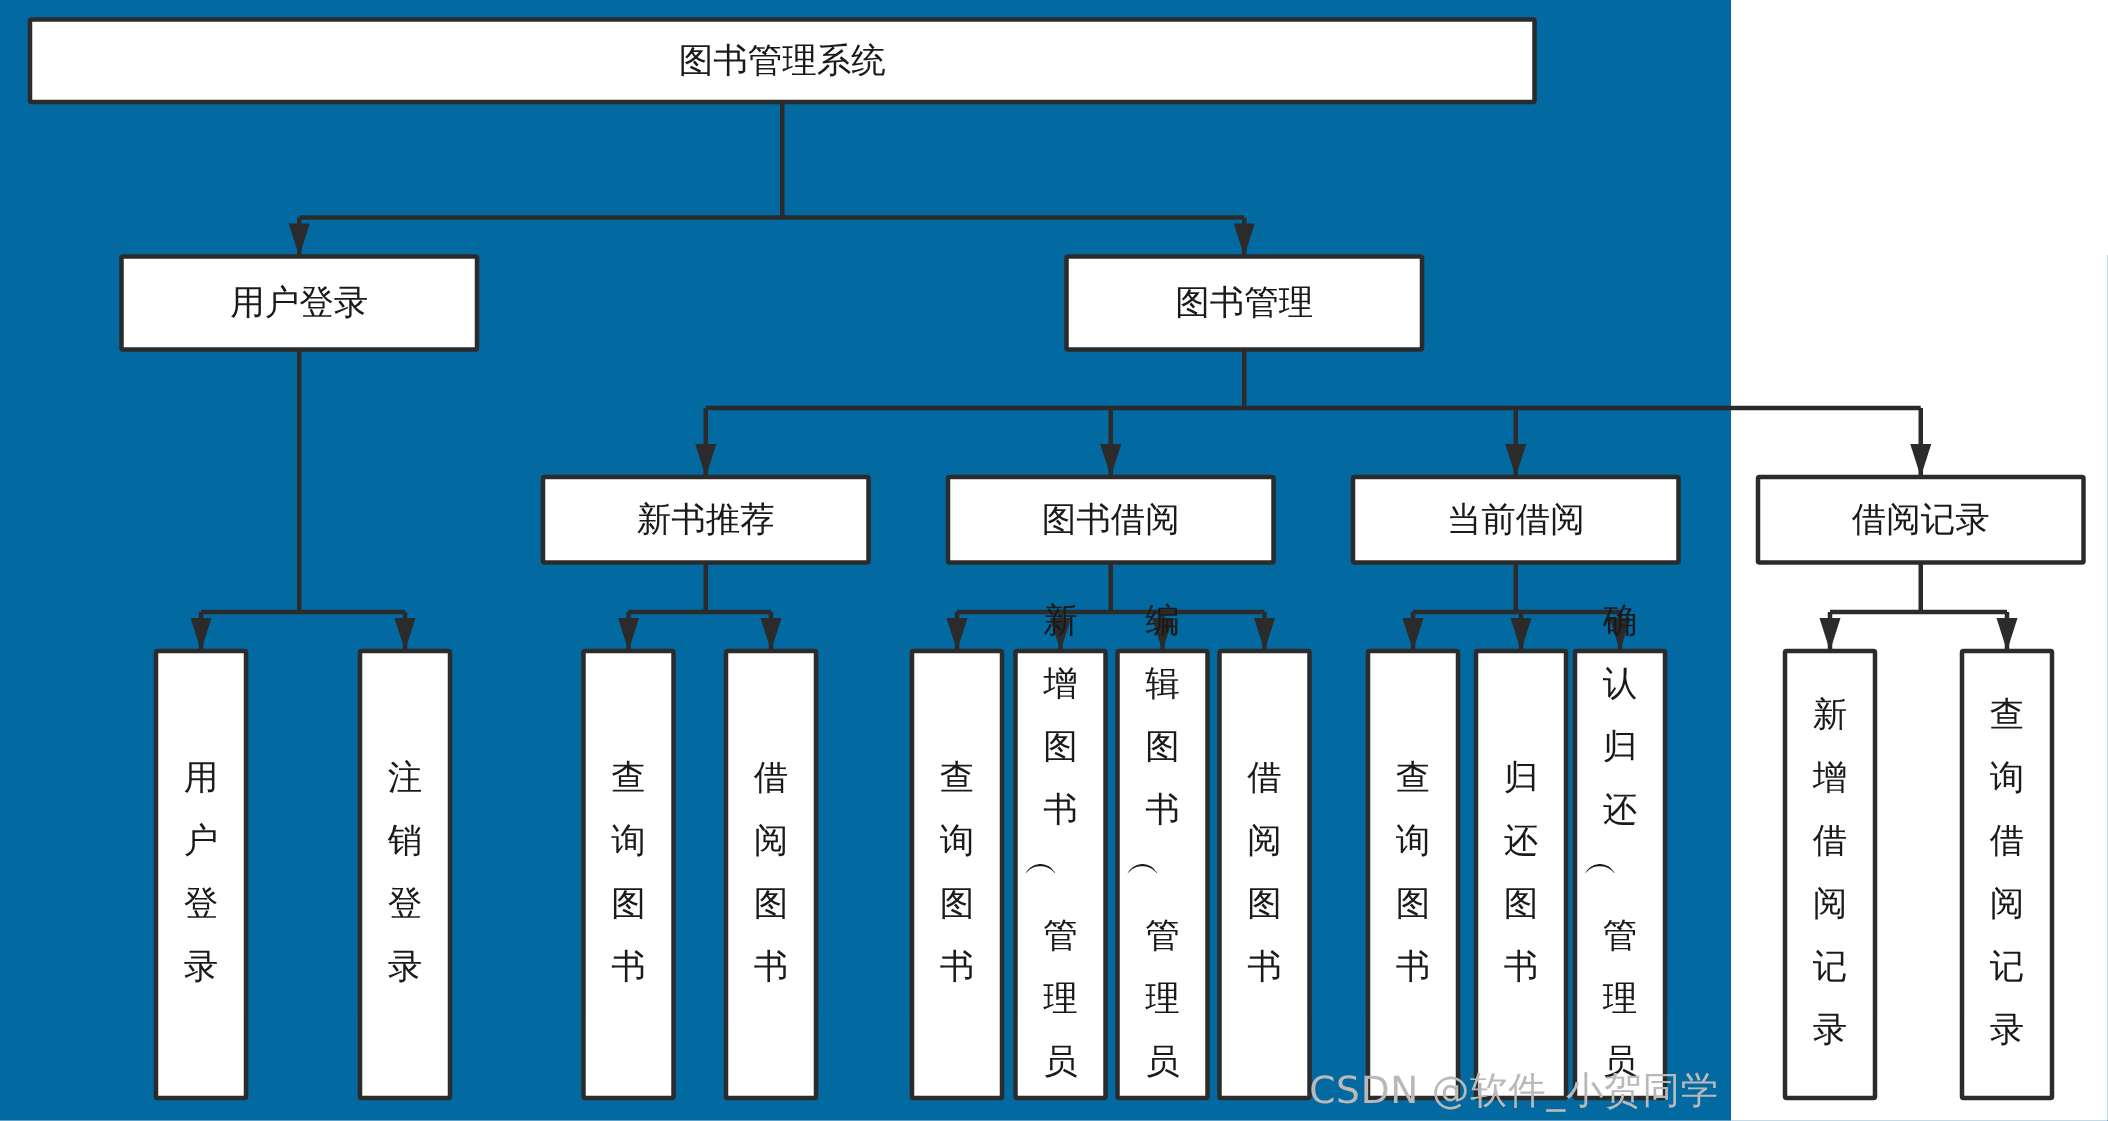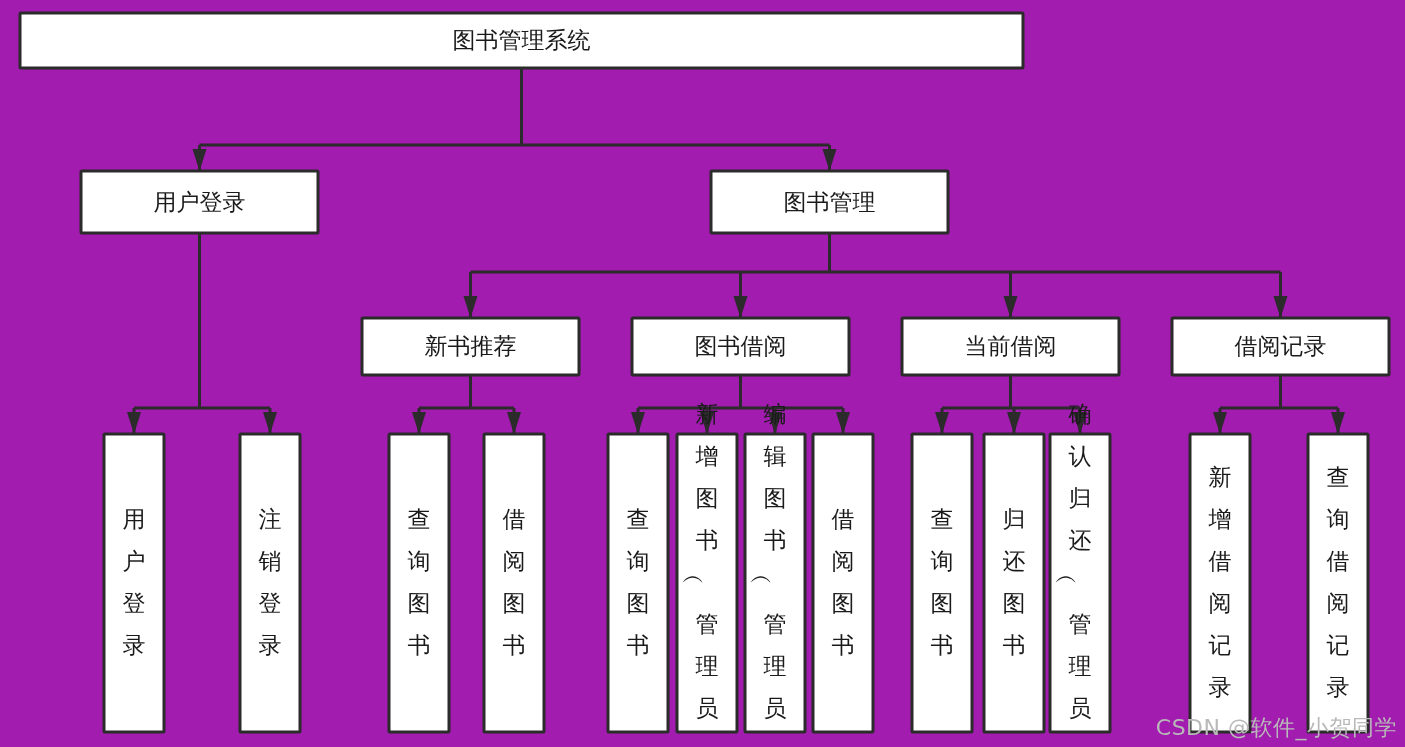--- a/index.html
+++ b/index.html
@@ -1,36 +1,36 @@
 <!DOCTYPE html>
 <html><head>
 <meta charset="utf-8">
 <style>
   html,body{margin:0;padding:0;background:#ffffff;}
   body{
     font-family:"DejaVu Sans","Liberation Sans",sans-serif;
     width:1405px;height:747px;overflow:hidden;
   }
-  #stage{position:relative;width:1405px;height:747px;background:#a21caf;}
+  #stage{position:relative;width:1154px;height:747px;background:#0369a1;}
   svg#diagram{position:absolute;left:0;top:0;width:1405px;height:747px;display:block;}
   .node-rect{fill:#ffffff;stroke:#2b2b2b;stroke-width:3;}
   .edge{stroke:#2b2b2b;stroke-width:3;fill:none;stroke-linecap:butt;}
   .arrow-head{fill:#2b2b2b;stroke:none;}
   .node-label{
     font-family:"DejaVu Sans","Liberation Sans",sans-serif;
     fill:#1a1a1a;font-size:23px;text-anchor:middle;dominant-baseline:middle;
   }
   .leaf-label{
     font-family:"DejaVu Sans","Liberation Sans",sans-serif;
     fill:#1a1a1a;font-size:23px;text-anchor:middle;dominant-baseline:middle;
   }
   .watermark{
     position:absolute;right:8px;bottom:4px;
     font-family:"DejaVu Sans","Liberation Sans",sans-serif;
-    font-size:22px;color:#b9b9b9;letter-spacing:.5px;white-space:nowrap;
+    font-size:25px;color:#b9b9b9;letter-spacing:.5px;white-space:nowrap;
     pointer-events:none;
   }
 </style>
 </head>
 <body>
 
 <div id="stage">
   <svg id="diagram" viewBox="0 0 1405 747">
     <g id="edges-layer">
         <line x1="521.5" y1="68" x2="521.5" y2="145" class="edge"></line>

